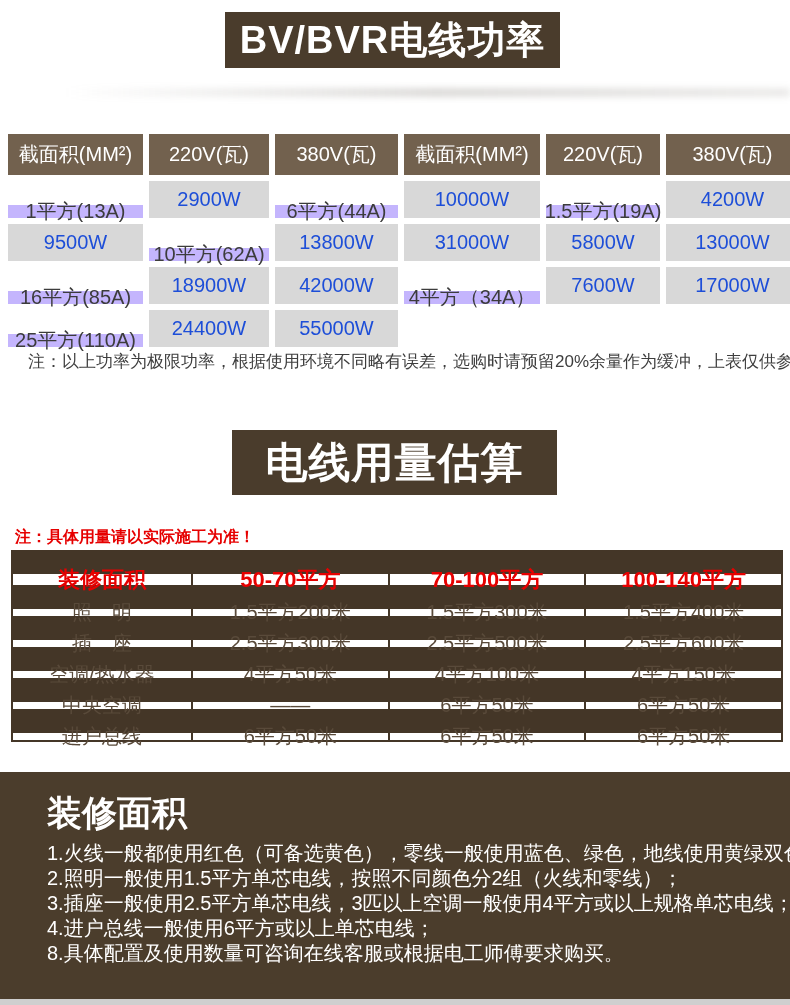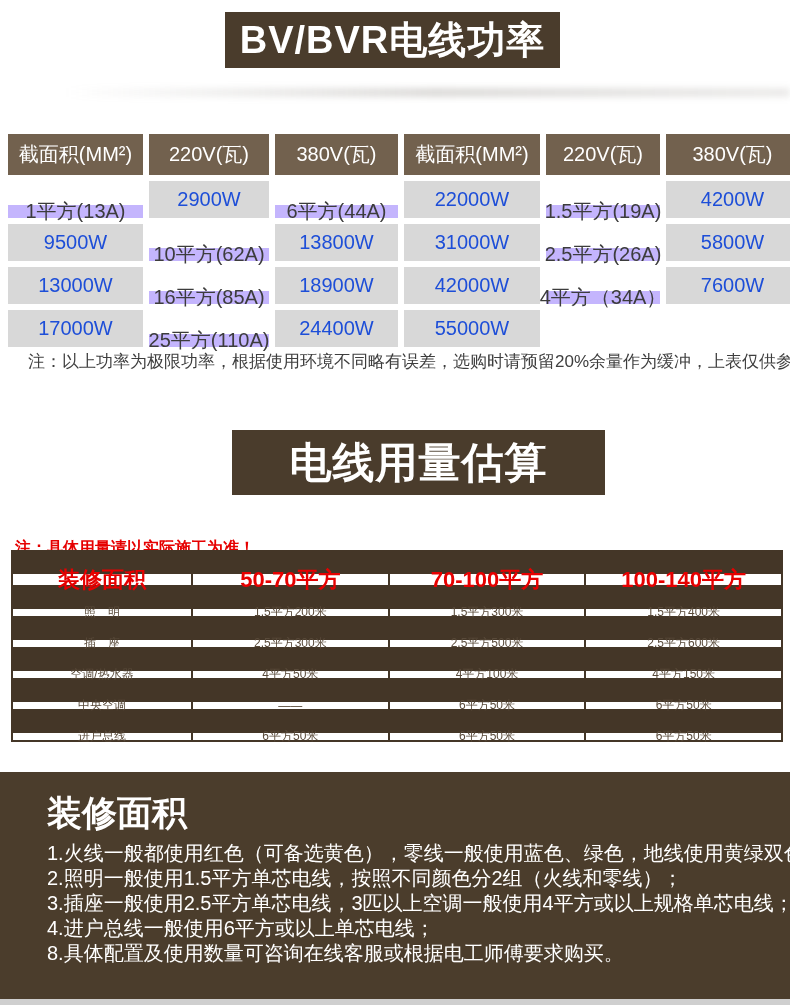--- a/index.html
+++ b/index.html
@@ -8,21 +8,21 @@
     font-family:"Liberation Sans","DejaVu Sans",sans-serif; overflow:hidden;
   }
 
   
   .banner {
     position:absolute; background:#4a3c2c; color:#ffffff;
     display:flex; align-items:center; justify-content:center;
     text-align:center; font-weight:700; letter-spacing:1px;
   }
   .banner1 { left:225px; top:12px; width:335px; height:56px; font-size:38px; }
-  .banner2 { left:232px; top:430px; width:373px; height:65px; font-size:42px; }
+  .banner2 { left:232px; top:430px; width:325px; height:65px; font-size:42px; }
 
   .shadow-divider {
     position:absolute; left:0; top:88px; width:790px; height:9px;
     background:linear-gradient(to right, rgba(130,125,118,0) 8%, rgba(130,125,118,0.28) 55%, rgba(150,145,138,0.18) 100%);
     filter:blur(3px);
   }
 
   
   .t1 {
     position:absolute; left:8px; top:134px;
@@ -36,35 +36,35 @@
   .t1-label { background:#c4b5fd; color:#3c3c3c;margin-top:24px; }
   .t1-data  { background:#d8d8d8; color:#1d4ed8; }
 
   .note1 {
     position:absolute; left:28px; top:350px; width:755px;
     font-size:17px; color:#3e3e3e; white-space:nowrap;
   }
 
   .note2 {
     position:absolute; left:15px; top:527px;
-    font-size:16px; font-weight:600; color:#e60000; white-space:nowrap;margin-top:11px;
+    font-size:16px; font-weight:600; color:#e60000; white-space:nowrap;
   }
 
   
   .t2 {
     position:absolute; left:11px; top:550px; width:772px;
     display:grid;
     grid-template-columns:178px 1fr 1fr 1fr;
     grid-template-rows:33px 29px 29px 29px 29px 29px;
     gap:2px; padding:2px; box-sizing:border-box;
     background:#443627;
   }
   .t2-cell { background:#ffffff; display:flex; align-items:center; justify-content:center; white-space:nowrap;margin-top:22px; }
   .t2-head { color:#e60000; font-weight:700; font-size:22px; }
-  .t2-body { color:#594a3a; font-size:12px; }
+  .t2-body { color:#594a3a; font-size:20px; }
 
   
   .bottom {
     position:absolute; left:0; top:772px; width:790px; height:227px;
     background:#4b3d2c; color:#ffffff;
   }
   .bottom-title { position:absolute; left:47px; top:18px; font-size:35px; font-weight:700; }
   .bottom-lines { position:absolute; left:47px; top:69px; width:710px; font-size:20px; line-height:25px; }
   .bottom-line  { white-space:nowrap; }
 
@@ -85,30 +85,29 @@
     <div class="t1-cell t1-head">截面积(MM²)</div>
     <div class="t1-cell t1-head">220V(瓦)</div>
     <div class="t1-cell t1-head">380V(瓦)</div>
     <div class="t1-cell t1-head">截面积(MM²)</div>
     <div class="t1-cell t1-head">220V(瓦)</div>
     <div class="t1-cell t1-head">380V(瓦)</div>
 
     <div class="t1-cell t1-label">1平方(13A)</div>
     <div class="t1-cell t1-data">2900W</div>
     <div class="t1-cell t1-label">6平方(44A)</div>
-    <div class="t1-cell t1-data">22000W</div>
+    <div class="t1-cell t1-data">10000W</div>
 
     <div class="t1-cell t1-label">1.5平方(19A)</div>
     <div class="t1-cell t1-data">4200W</div>
     <div class="t1-cell t1-data">9500W</div>
     <div class="t1-cell t1-label">10平方(62A)</div>
     <div class="t1-cell t1-data">13800W</div>
     <div class="t1-cell t1-data">31000W</div>
 
-    <div class="t1-cell t1-label">2.5平方(26A)</div>
     <div class="t1-cell t1-data">5800W</div>
     <div class="t1-cell t1-data">13000W</div>
     <div class="t1-cell t1-label">16平方(85A)</div>
     <div class="t1-cell t1-data">18900W</div>
     <div class="t1-cell t1-data">42000W</div>
 
     <div class="t1-cell t1-label">4平方（34A）</div>
     <div class="t1-cell t1-data">7600W</div>
     <div class="t1-cell t1-data">17000W</div>
     <div class="t1-cell t1-label">25平方(110A)</div>

